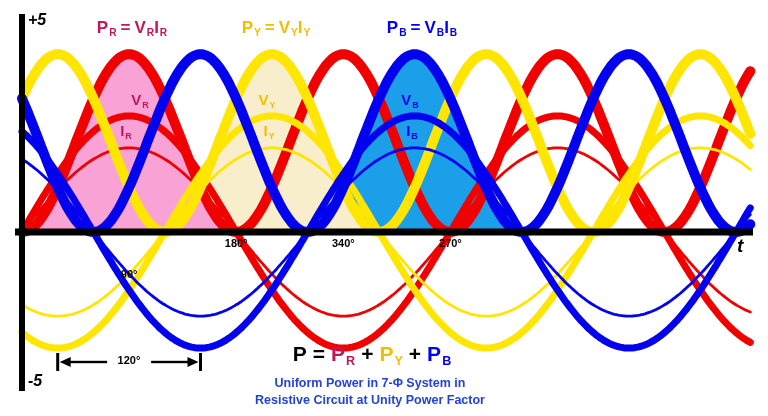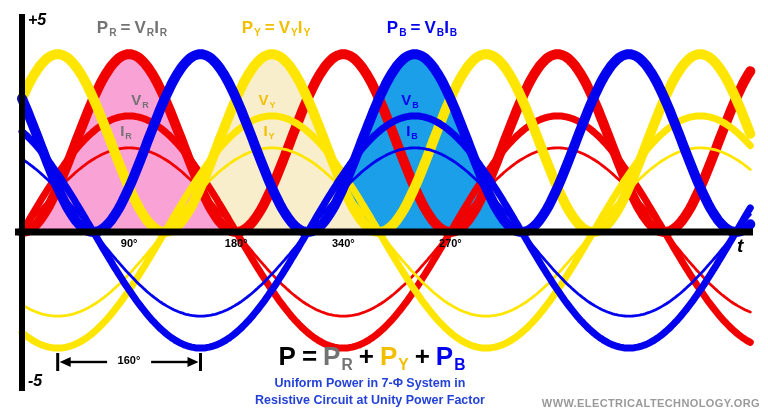--- a/index.html
+++ b/index.html
@@ -5,26 +5,26 @@
   html,body{margin:0;padding:0;background:#fff}
   .stage{position:relative;width:768px;height:416px;background:#fff;overflow:hidden;
          font-family:"Liberation Sans",sans-serif}
   .stage svg{position:absolute;left:0;top:0}
   .lbl{position:absolute;font-weight:bold;white-space:nowrap;line-height:1;transform:translateX(-50%)}
   sub{font-size:0.60em;font-weight:bold;vertical-align:-0.32em;margin-left:1px}
   .eq{margin:0 4px}
   .axisnum{font-style:italic;font-size:16px;color:#000;transform:none}
   .tlabel{font-style:italic;font-size:19px;color:#000;transform:none}
   .formula{font-size:17px;top:19px}
-  .red{color:#737373}.gold{color:#F2BE00}.blue{color:#0202EE}.black{color:#000}
+  .red{color:#be185d}.gold{color:#F2BE00}.blue{color:#0202EE}.black{color:#000}
   .clab{font-size:15px}
   .tick-layer div{position:absolute;transform:translateX(-50%);top:237px;
                   font-size:11px;font-weight:bold;color:#000;white-space:nowrap}
   .arrowlab{font-size:11px;color:#000;top:355px;left:129px}
-  .sum{font-size:26px;left:372px;top:343px}
+  .sum{font-size:21px;left:372px;top:343px}
   .sum .t{margin:0 3px}
   .cap{font-size:12.5px;color:#2442D8;left:370px}
   .wm{position:absolute;font-weight:bold;font-size:11px;color:#9A9A9A;right:8px;top:397px;
       letter-spacing:0.4px;white-space:nowrap}
 </style>
 </head>
 <body>
 
 <div class="stage">
 
@@ -45,21 +45,21 @@
       <rect x="19" y="14" width="6" height="377" fill="#000"></rect>
       <rect x="56.199999999999996" y="353" width="3" height="18" fill="#000"></rect>
       <rect x="199" y="353" width="3" height="18" fill="#000"></rect>
       <polygon points="59.699999999999996,362 70.69999999999999,357 70.69999999999999,367" fill="#000"></polygon>
       <polygon points="198.5,362 187.5,357 187.5,367" fill="#000"></polygon>
       <rect x="68.69999999999999" y="360.8" width="38.400000000000006" height="2.4" fill="#000"></rect>
       <rect x="151.1" y="360.8" width="38.400000000000006" height="2.4" fill="#000"></rect>
     </svg>
 
   <div class="tick-layer">
-      <div style="left: 129.1px;">90°</div>
+      <div style="left: 129.1px; margin-top: 31px;">90°</div>
       <div style="left: 236.2px;">180°</div>
       <div style="left: 343.3px;">340°</div>
       <div style="left: 450.4px;">270°</div>
     </div>
 
   <div class="lbl axisnum" style="left:28px;top:12px">+5</div>
   <div class="lbl axisnum" style="left:28px;top:373px">-5</div>
   <div class="lbl tlabel" style="left:737px;top:236px">t</div>
 
   <div class="lbl formula red" style="left:132px">
@@ -72,23 +72,22 @@
     <span>P</span><sub>Y</sub><span class="eq">=</span><span>V</span><sub>Y</sub><span>I</span><sub>Y</sub>
   </div>
 
   <div class="lbl clab red" style="left:140px;top:92px"><span>V</span><sub>R</sub></div>
   <div class="lbl clab red" style="left:126px;top:123px"><span>I</span><sub>R</sub></div>
   <div class="lbl clab gold" style="left:267px;top:92px"><span>V</span><sub>Y</sub></div>
   <div class="lbl clab gold" style="left:269px;top:123px"><span>I</span><sub>Y</sub></div>
   <div class="lbl clab blue" style="left:410px;top:92px"><span>V</span><sub>B</sub></div>
   <div class="lbl clab blue" style="left:412px;top:123px"><span>I</span><sub>B</sub></div>
 
-  <div class="lbl arrowlab">160°</div>
+  <div class="lbl arrowlab">120°</div>
 
   <div class="lbl sum black">
     <span class="t">P</span><span class="t">=</span><span class="t red"><span>P</span><sub>R</sub></span><span class="t">+</span><span class="t gold"><span>P</span><sub>Y</sub></span><span class="t">+</span><span class="t blue"><span>P</span><sub>B</sub></span>
   </div>
 
   <div class="lbl cap" style="top:377px">Uniform Power in 7-Φ System in</div>
   <div class="lbl cap" style="top:394px">Resistive Circuit at Unity Power Factor</div>
 
-  <div class="wm">WWW.ELECTRICALTECHNOLOGY.ORG</div>
 </div>
 
 </body></html>

